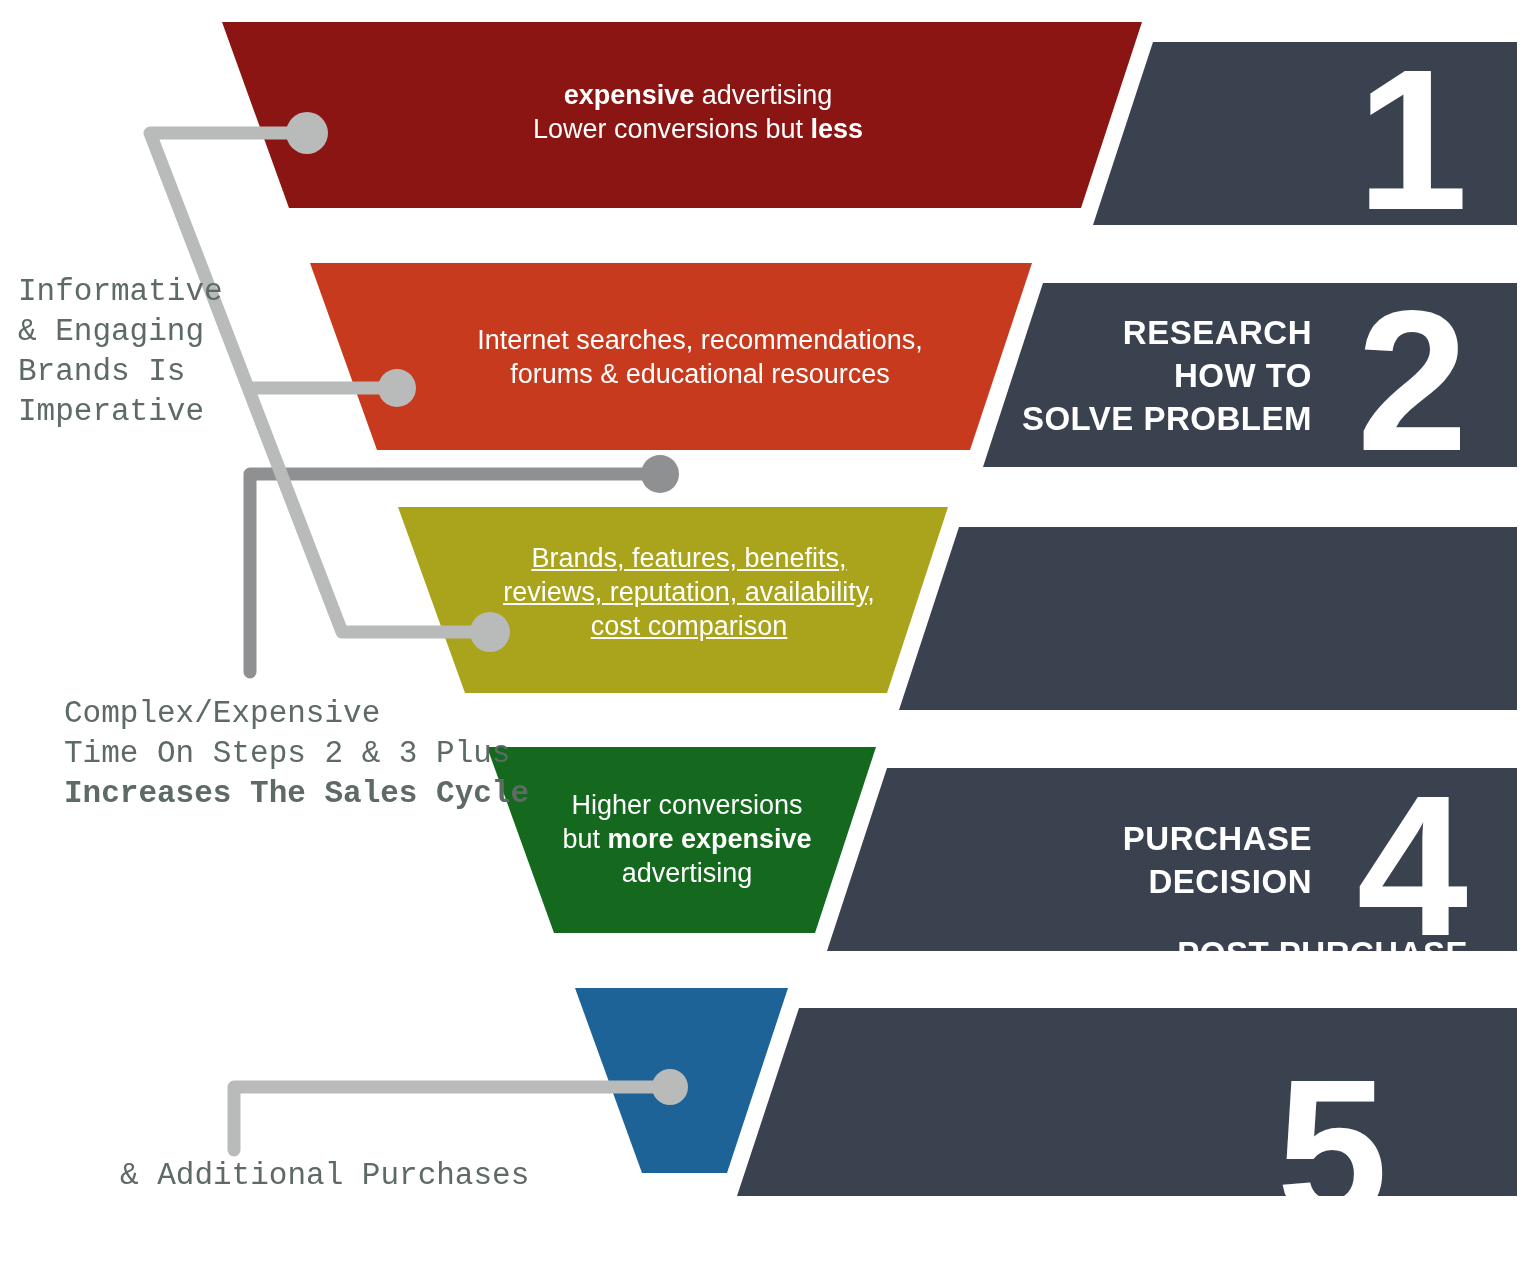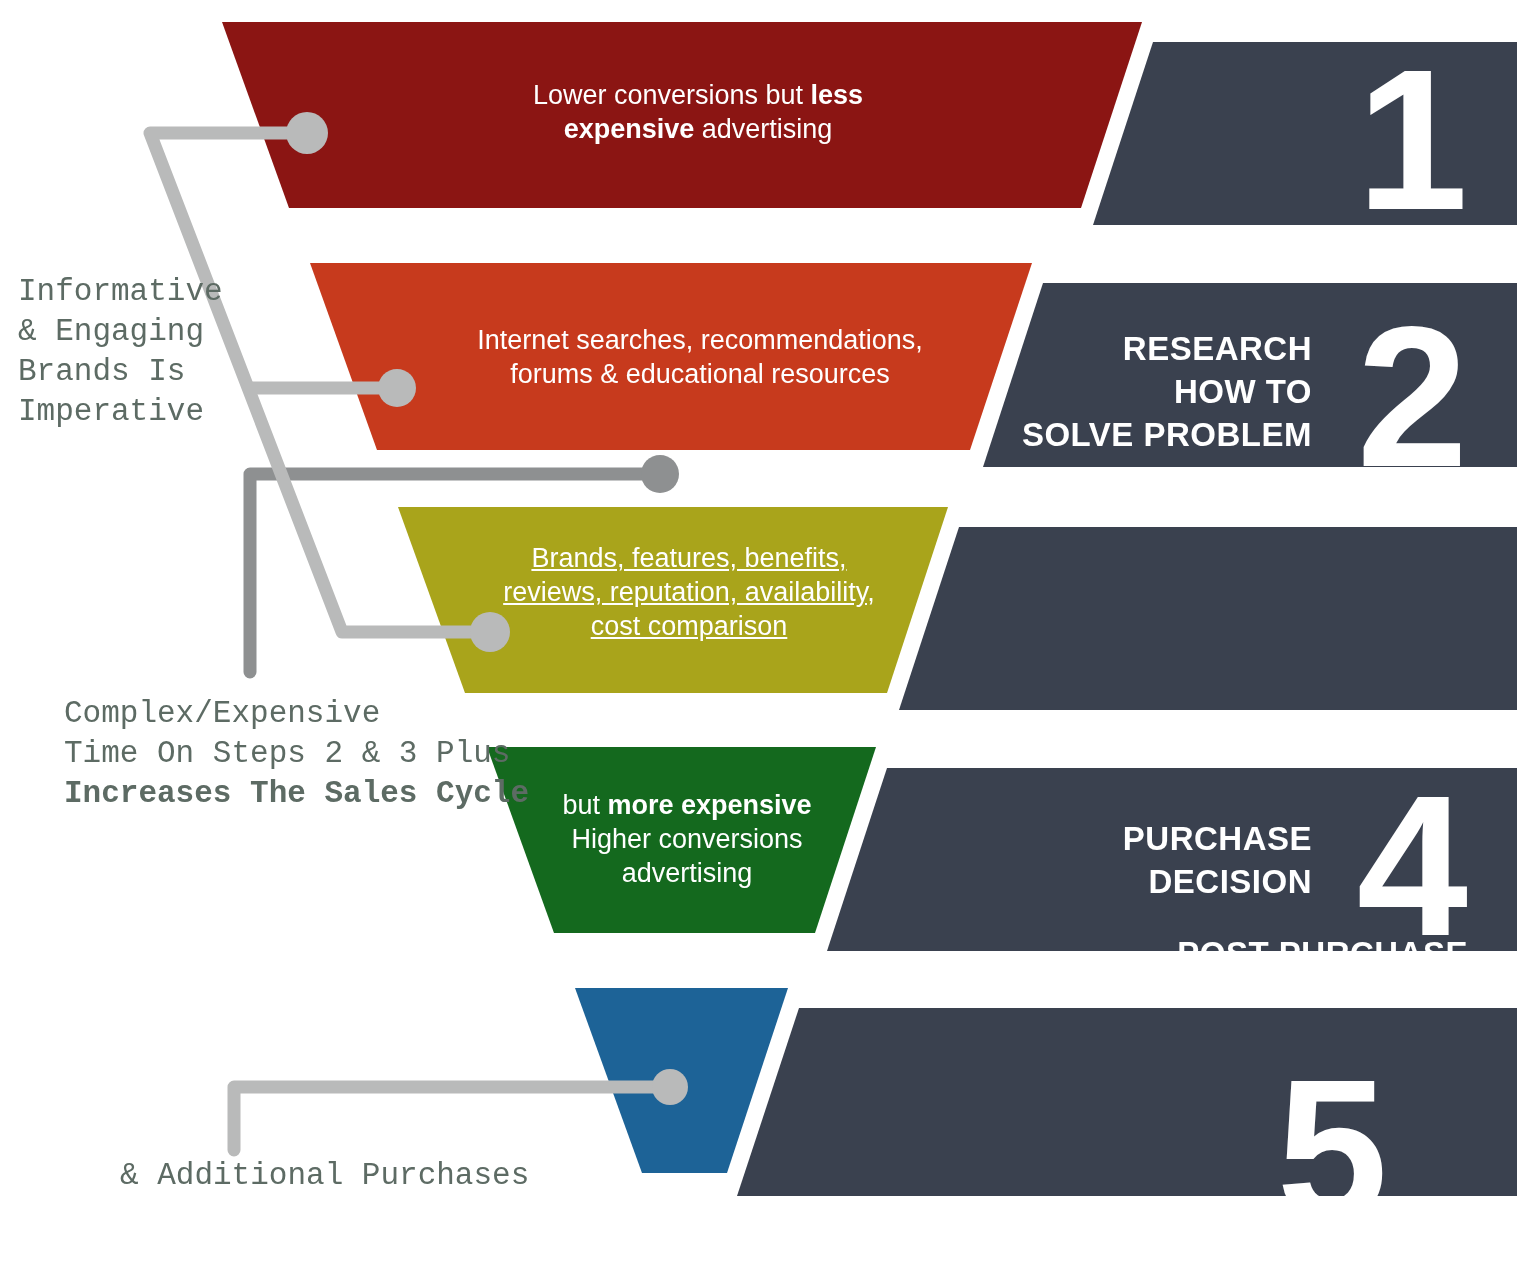--- a/index.html
+++ b/index.html
@@ -67,21 +67,21 @@
   #note-informative { left: 18px;  top: 272px; }
   #note-complex     { left: 64px;  top: 694px; }
   #note-reviews     { left: 120px; top: 1156px; }
 
   #desc-1 { left: 500px; top: 78px;  width: 396px; }
   #desc-2 { left: 410px; top: 323px; width: 580px; }
   #desc-3 { left: 446px; top: 541px; width: 486px; text-decoration: underline; }
   #desc-4 { left: 532px; top: 788px; width: 310px; }
 
   #prow-1 { top: 42px;   height: 183px; }
-  #prow-2 { top: 283px;  height: 184px; margin-top: 16px; }
+  #prow-2 { top: 283px;  height: 184px; }
   #prow-3 { top: 527px;  height: 183px; }
   #prow-4 { top: 768px;  height: 183px; }
   #prow-5 { top: 1056px; height: 188px; flex-direction: column; }
 </style>
 </head>
 <body>
 
 <div class="canvas">
 
   <svg class="shapes" viewBox="0 0 1536 1264">
@@ -105,35 +105,35 @@
     <path d="M249,388 L397,388" fill="none" stroke-width="13" stroke-linecap="round" stroke="#b9baba"></path>
     <circle cx="307" cy="133" r="21" fill="#b9baba"></circle>
     <circle cx="397" cy="388" r="19" fill="#b9baba"></circle>
     <circle cx="490" cy="632" r="20" fill="#b9baba"></circle>
 
     <path d="M670,1087 L234,1087 L234,1150" fill="none" stroke-width="13" stroke-linecap="round" stroke-linejoin="round" stroke="#b9baba"></path>
     <circle cx="670" cy="1087" r="18" fill="#b9baba"></circle>
   </svg>
 
   <div class="desc" id="desc-1">
+    <span class="line"><span></span><b>expensive</b><span> advertising</span></span>
     <span class="line"><span>Lower conversions but </span><b>less</b><span></span></span>
-    <span class="line"><span></span><b>expensive</b><span> advertising</span></span>
   </div>
   <div class="desc" id="desc-2">
     <span class="line"><span>Internet searches, recommendations,</span></span>
     <span class="line"><span>forums &amp; educational resources</span></span>
   </div>
   <div class="desc" id="desc-3">
     <span class="line"><span>Brands, features, benefits,</span></span>
     <span class="line"><span>reviews, reputation, availability,</span></span>
     <span class="line"><span>cost comparison</span></span>
   </div>
   <div class="desc" id="desc-4">
+    <span class="line"><span>Higher conversions</span></span>
     <span class="line"><span>but </span><b>more expensive</b></span>
-    <span class="line"><span>Higher conversions</span></span>
     <span class="line"><span>advertising</span></span>
   </div>
 
   <div class="panel-row" id="prow-1">
     <div class="panel-num">1</div>
   </div>
   <div class="panel-row" id="prow-2">
     <div class="panel-title">
       <span>RESEARCH</span>
       <span>HOW TO</span>

